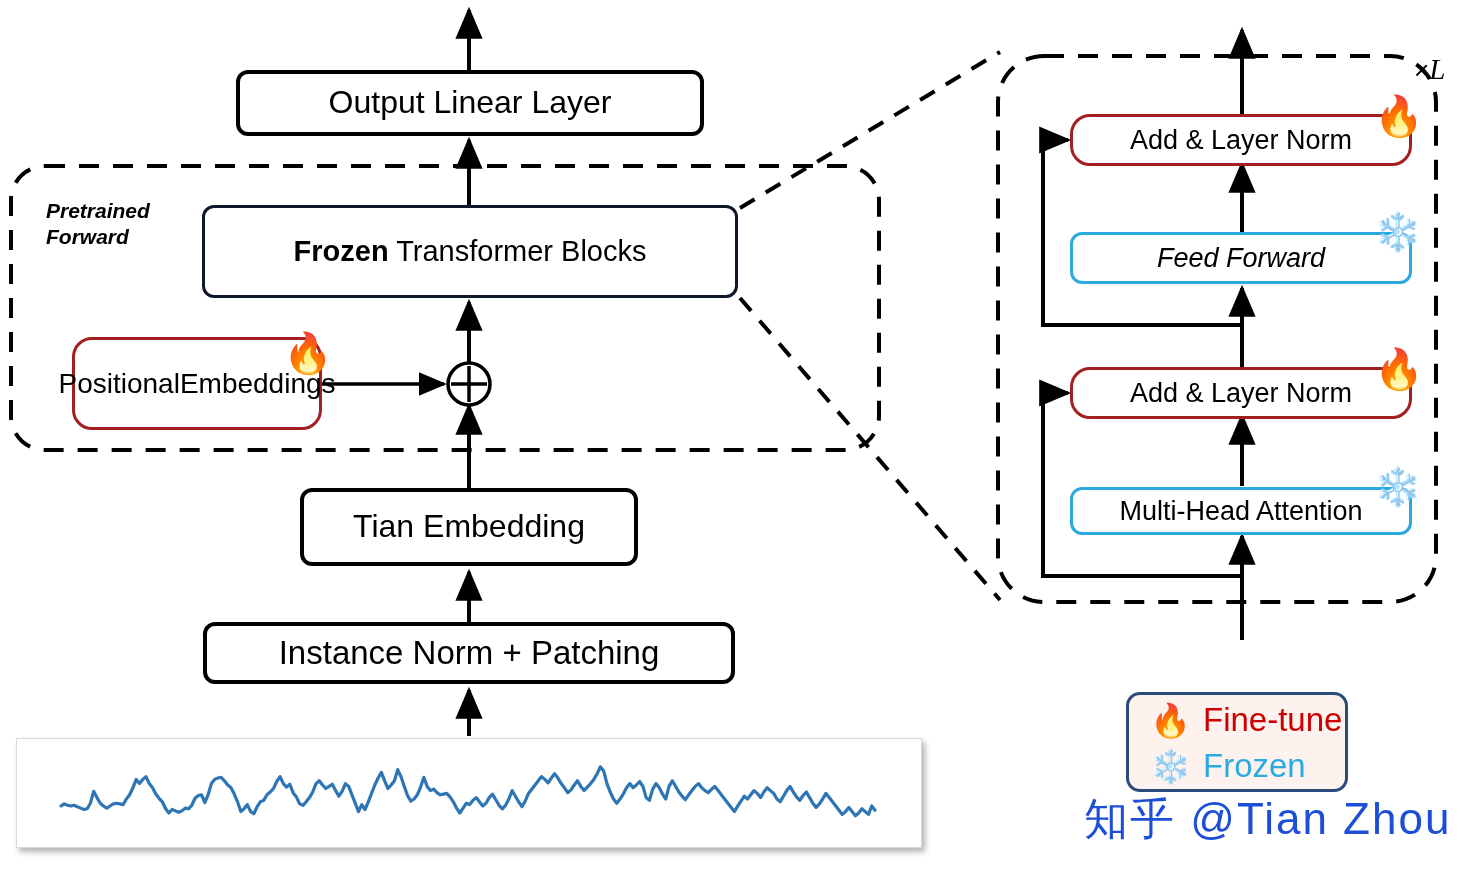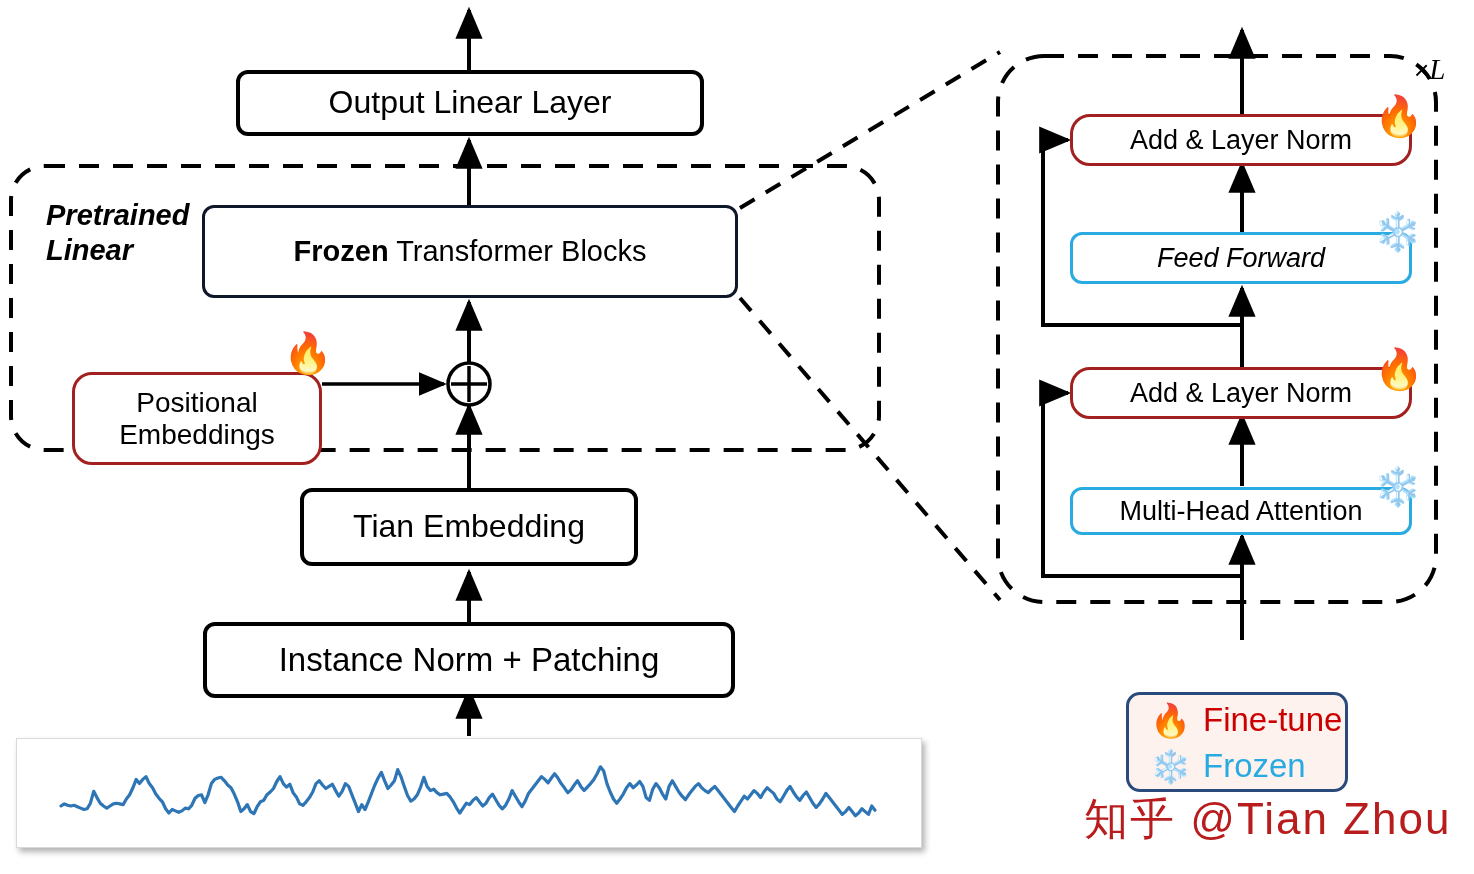--- a/index.html
+++ b/index.html
@@ -69,21 +69,21 @@
     font-size: 40px;
   }
   .snow {
     font-size: 38px;
   }
   #pretrained-label {
     position: absolute;
     left: 46px;
     top: 198px;
     width: 160px;
-    font-size: 29px;
+    font-size: 21px;
     font-weight: bold;
     font-style: italic;
     color: #000;
     line-height: 1.22;
     text-align: left;
   }
   #xl-label {
     position: absolute;
     left: 1414px;
     top: 53px;
@@ -148,21 +148,21 @@
     overflow: hidden;
   }
   #ts-panel svg { display: block; }
 
   
   #watermark {
     position: absolute;
     left: 1084px;
     top: 790px;
     font-size: 44px;
-    color: #b91c1c;
+    color: #1d4ed8;
     letter-spacing: 2px;
     white-space: nowrap;
     font-family: "Liberation Sans", sans-serif;
   }
   .bold { font-weight: bold; }
 </style>
 </head>
 <body>
 
 <div id="stage">
@@ -251,40 +251,40 @@
       <line x1="1242" y1="116" x2="1242" y2="30" stroke="#000" stroke-width="4" marker-end="url(#arrowhead)"></line>
     </g>
   </svg>
 
   <div class="box box-black" style="left:236px; top:70px; width:468px; height:66px;">
     <span>Output Linear Layer</span>
   </div>
 
   <div id="pretrained-label">
     <div>Pretrained</div>
-    <div>Linear</div>
+    <div>Forward</div>
   </div>
 
   <div class="box box-green" style="left:202px; top:205px; width:536px; height:93px; font-size:29px;">
     <span>
       <b class="bold">Frozen</b><span> Transformer Blocks</span>
     </span>
   </div>
 
-  <div class="box box-red" style="left:72px; top:337px; width:250px; height:93px; flex-direction:column; font-size:28px;margin-top:35px;">
+  <div class="box box-red" style="left:72px; top:337px; width:250px; height:93px; flex-direction:row; font-size:28px;">
     <span>Positional</span>
     <span>Embeddings</span>
   </div>
   <span class="emoji fire" style="left:283px; top:333px;">🔥</span>
 
   <div class="box box-black" style="left:300px; top:488px; width:338px; height:78px;">
     <span>Tian Embedding</span>
   </div>
 
-  <div class="box box-black" style="left:203px; top:622px; width:532px; height:76px; font-size:33px;">
+  <div class="box box-black" style="left:203px; top:622px; width:532px; height:62px; font-size:33px;">
     <span>Instance Norm + Patching</span>
   </div>
 
   <div class="box box-red" style="left:1070px; top:114px; width:342px; height:52px;">
     <span>Add &amp; Layer Norm</span>
   </div>
   <span class="emoji fire" style="left:1374px; top:96px;">🔥</span>
 
   <div class="box box-cyan" style="left:1070px; top:232px; width:342px; height:52px;font-style:italic;">
     <span>Feed Forward</span>

